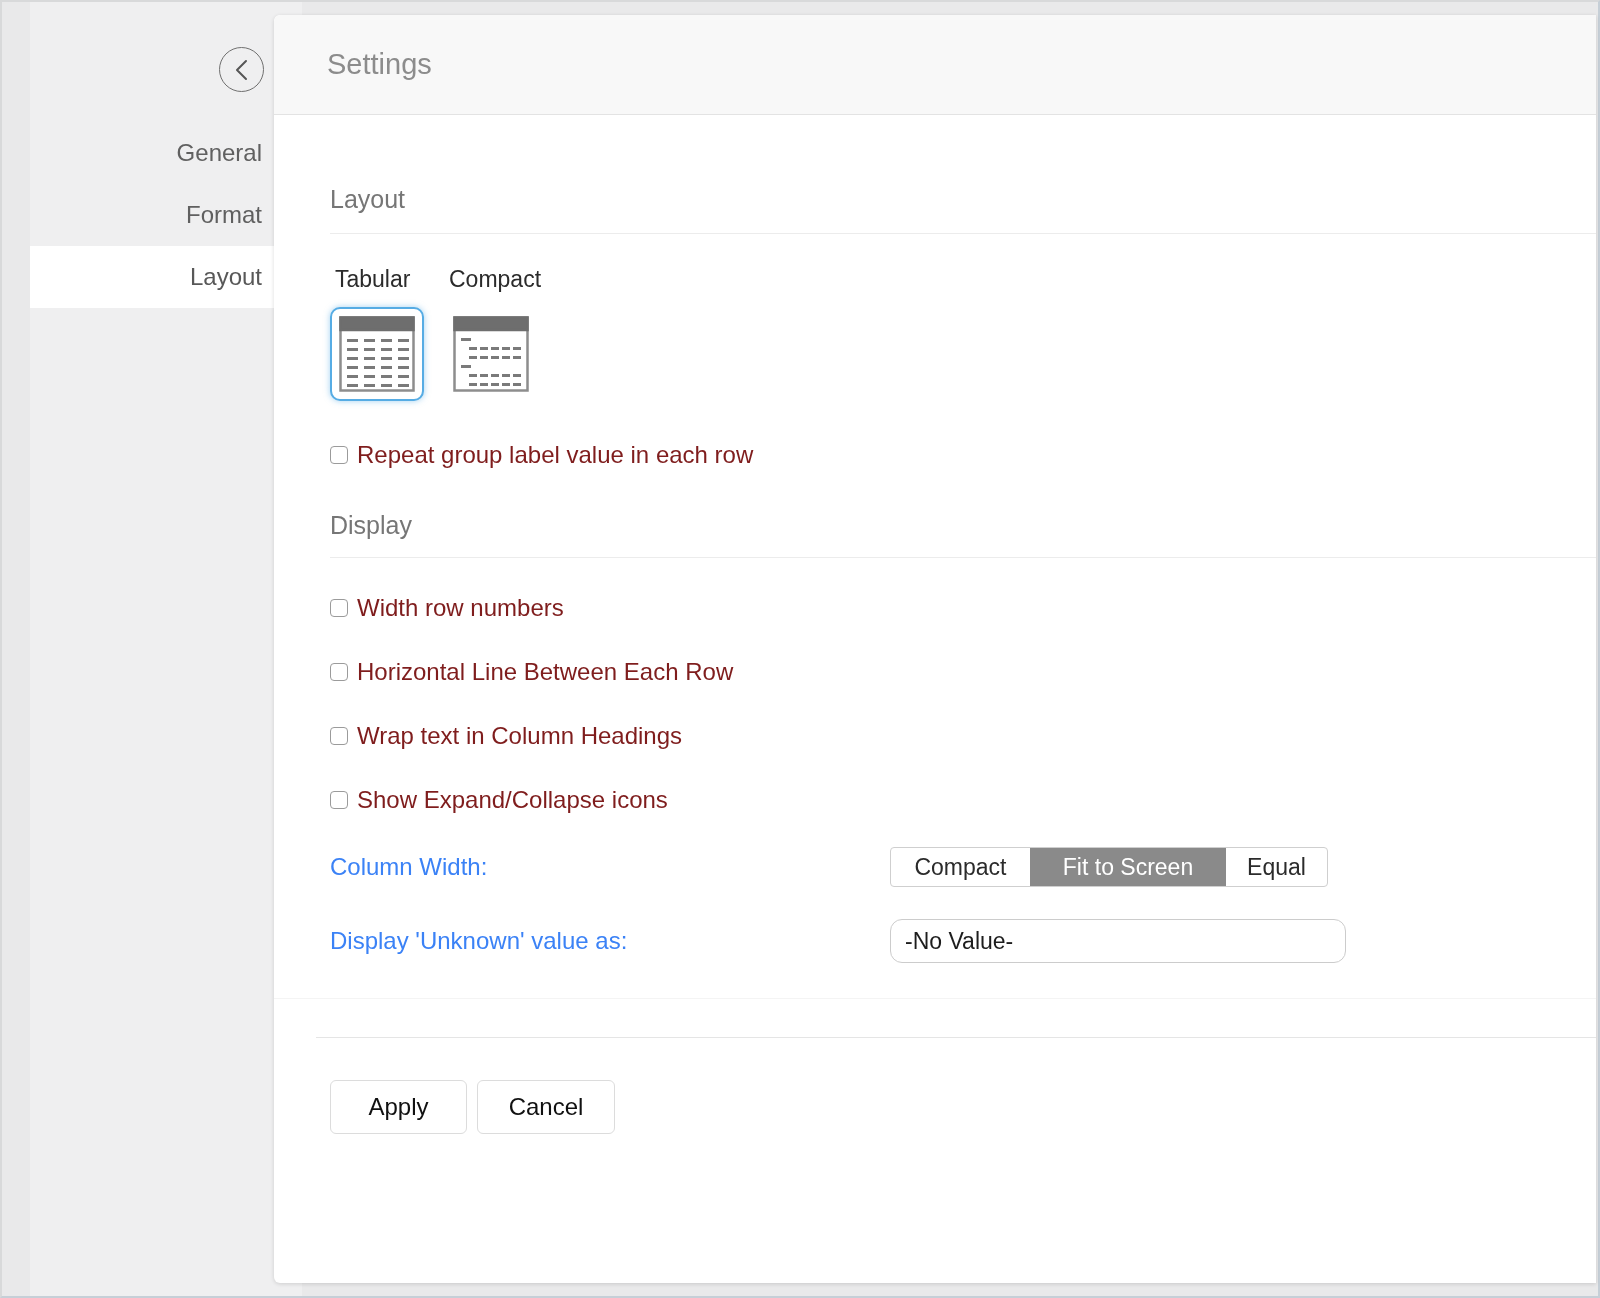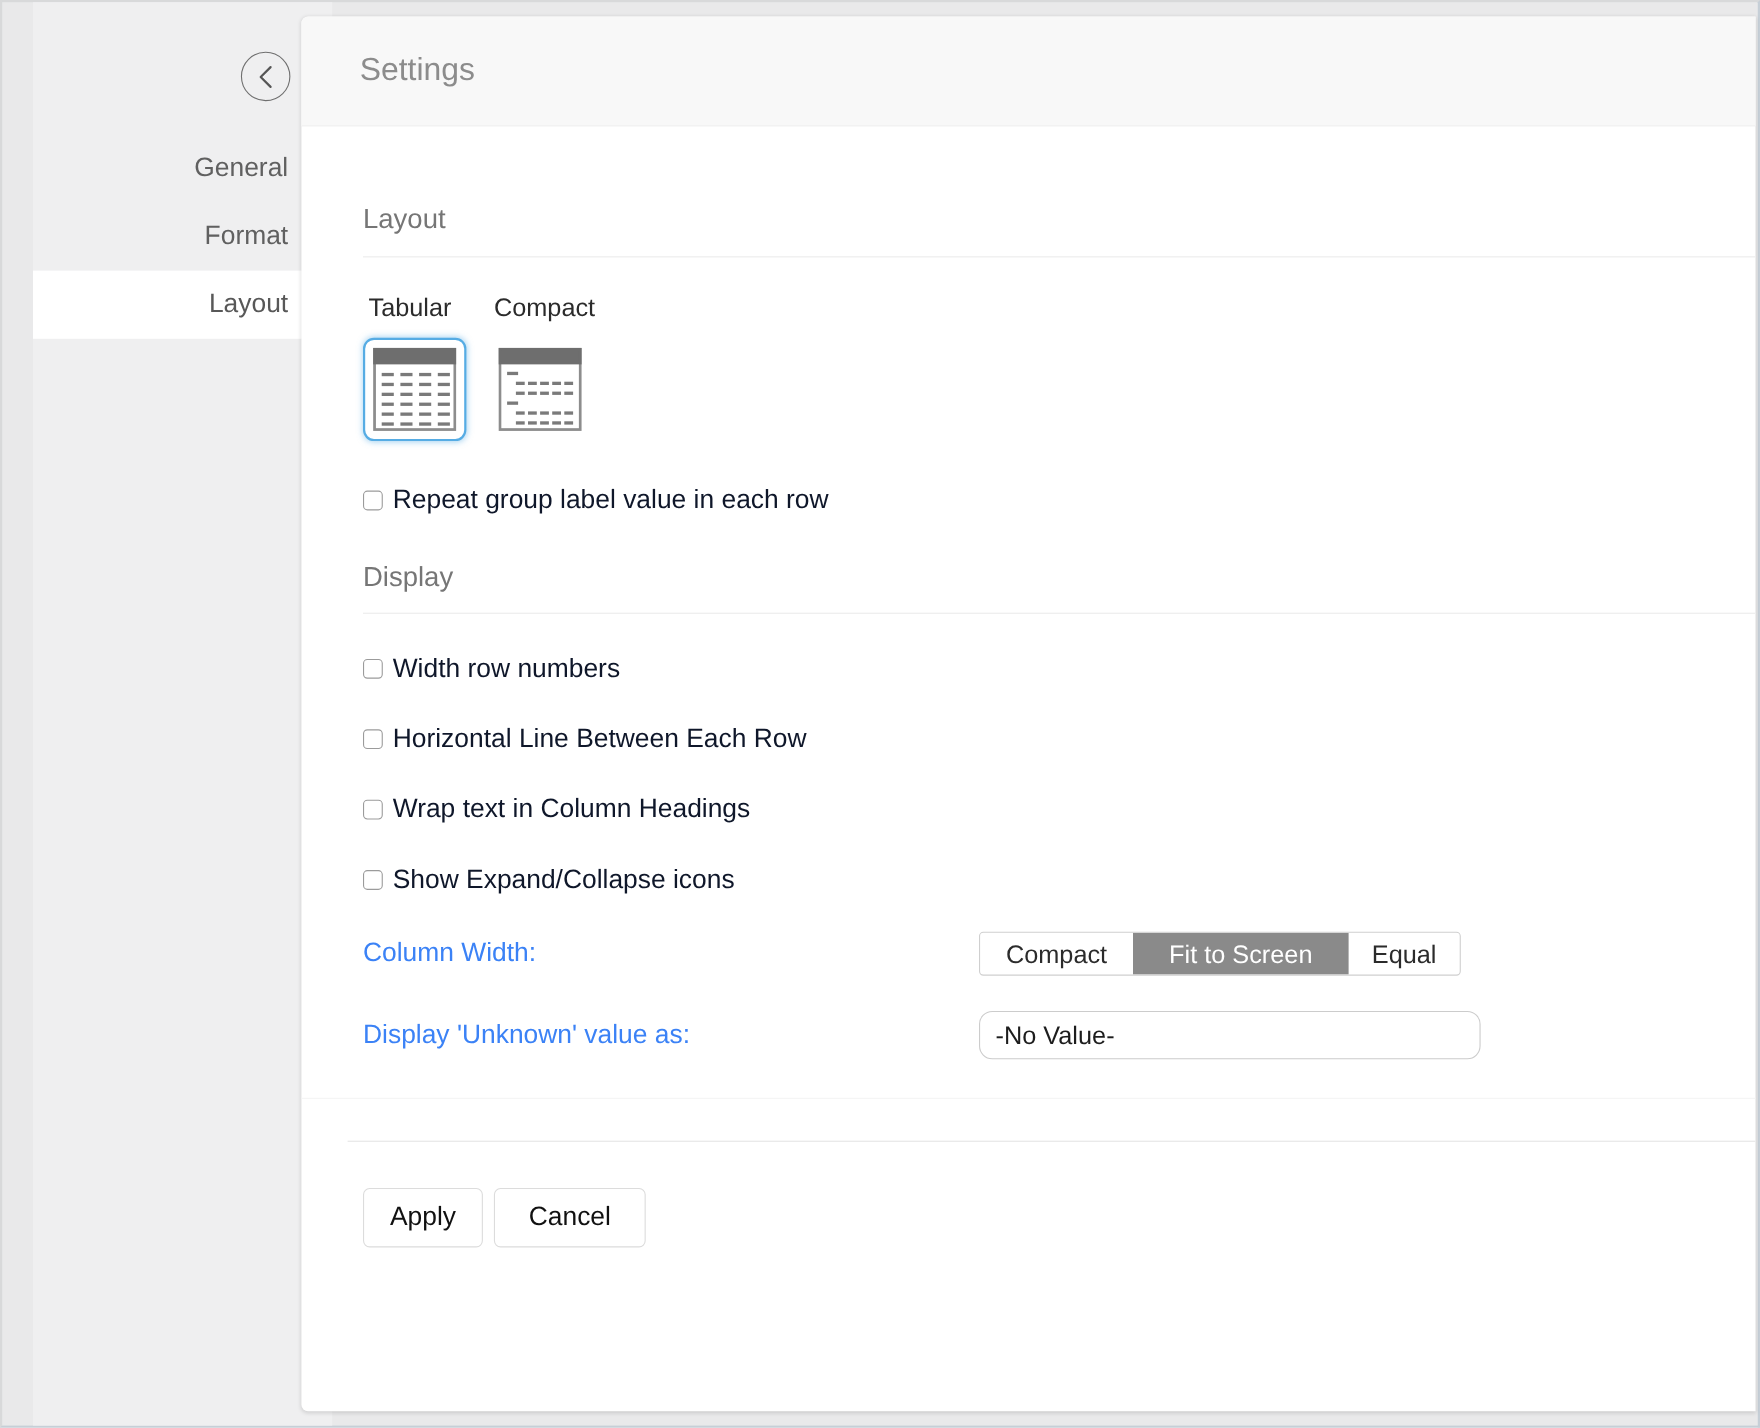--- a/index.html
+++ b/index.html
@@ -71,21 +71,21 @@
     box-shadow:0 0 6px rgba(86,172,228,.55);
     background:#fff;
   }
 
   
   .check-row { display:flex; align-items:center; }
   .check-row .box {
     width:18px; height:18px; border:1.5px solid #9b9b9b; border-radius:4px;
     background:#fff; flex:0 0 18px; cursor:pointer;
   }
-  .check-row .lbl { margin-left:9px; font-size:24px; line-height:24px; color:#0f172a; }
+  .check-row .lbl { margin-left:9px; font-size:24px; line-height:24px; color:#7f1d1d; }
   .check-row.repeat { margin-top:42px; }
   .check-list .check-row:first-child { margin-top:38px; }
   .check-list .check-row + .check-row { margin-top:40px; }
 
   
   .form-row { display:flex; align-items:center; }
   .form-row .form-label { flex:0 0 560px; font-size:24px; color:#3b82f6; }
   .form-row.width-row { margin-top:35px; }
   .form-row.unknown-row, .form-row.subtotal-row { margin-top:32px; }
 
@@ -110,21 +110,21 @@
 
   
   .panel-footer { margin-top:35px; margin-left:-56px; border-top:1px solid #f4f4f4; padding-left:56px; }
   .footer-divider { margin-top:38px; margin-left:-14px; border-top:1px solid #e5e5e5; }
   .footer-buttons { margin-top:42px; display:flex; gap:10px; }
   .btn {
     height:54px; border:1px solid #dcdcdc; border-radius:6px; background:#ffffff;
     font-family:"Liberation Sans", sans-serif;
     font-size:24px; color:#111111; cursor:pointer;
   }
-  .btn.apply { width:109px; }
+  .btn.apply { width:137px; }
   .btn.cancel { width:138px; }
 </style>
 </head>
 <body>
 
 <div class="screen">
 
   <div class="sidebar">
     <button class="back-btn">
       <span style="display:flex">

